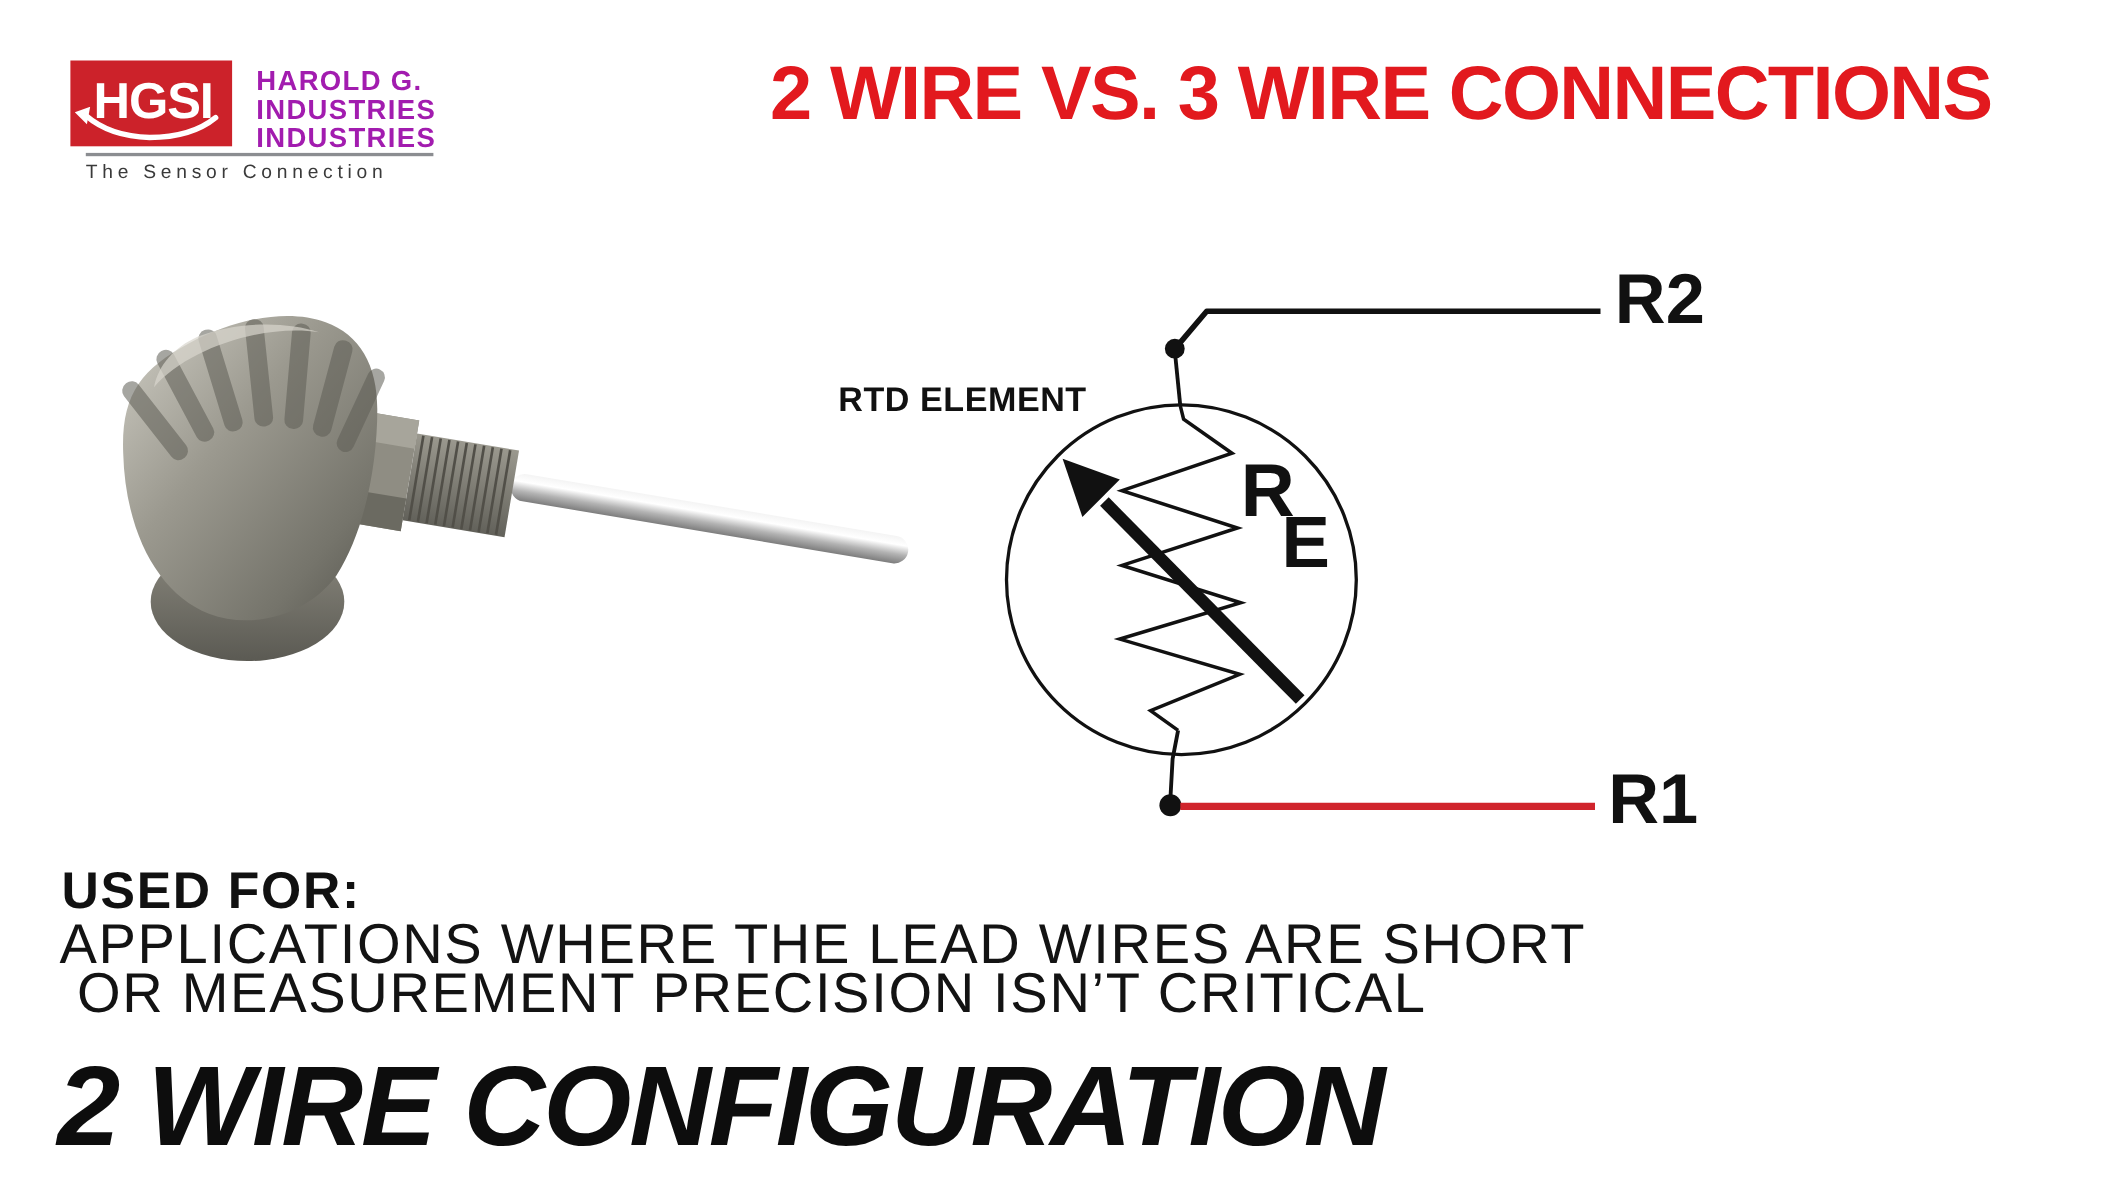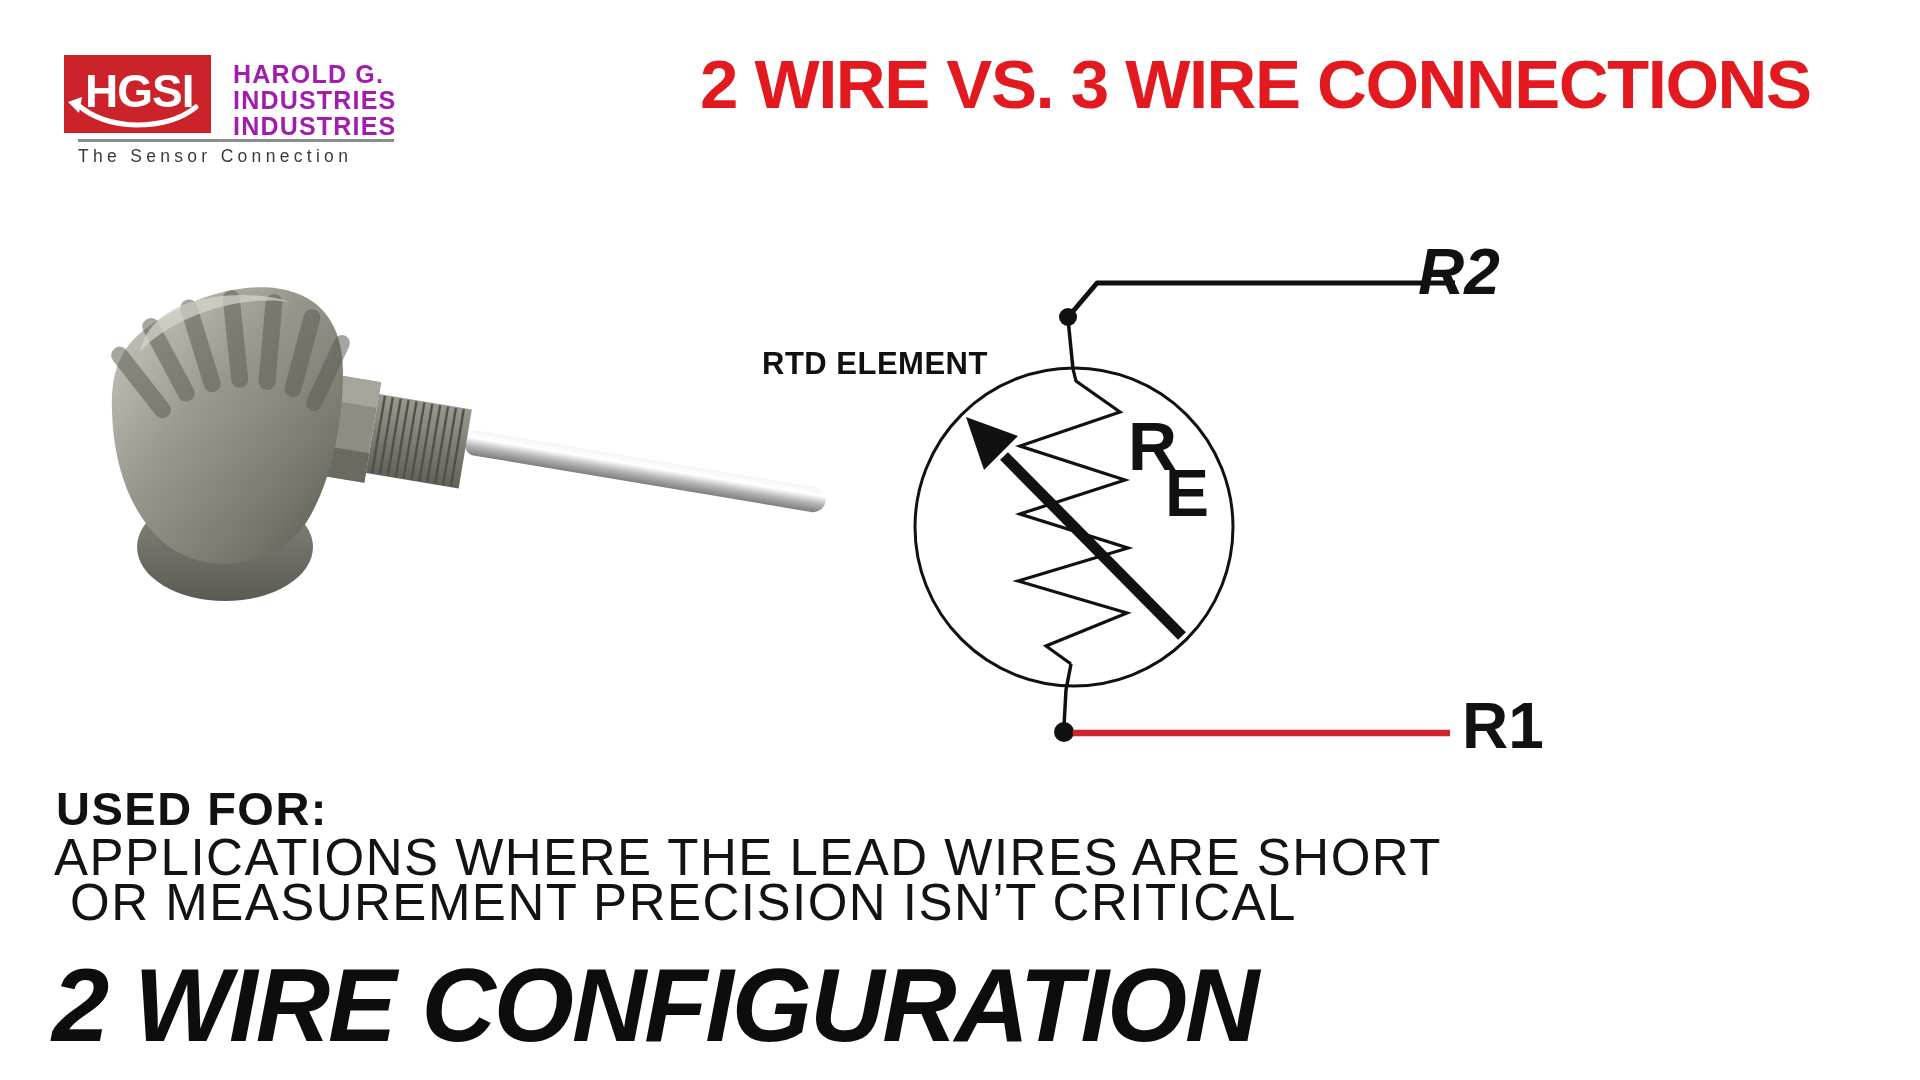--- a/index.html
+++ b/index.html
@@ -37,21 +37,21 @@
   
   .main-title{
     left:700px;top:50px;width:1212px;text-align:left;
     font-size:69px;font-weight:bold;letter-spacing:-1.5px;
     color:var(--title-red,#e2191e);white-space:nowrap;line-height:1;
   }
 
   
   .rtd-label{left:762px;top:346px;font-size:31px;font-weight:bold;letter-spacing:.5px;white-space:nowrap;}
   .terminal{font-size:64px;font-weight:bold;line-height:1;white-space:nowrap;}
-  .terminal.r2{left:1418px;top:240px;font-style:italic;}
+  .terminal.r2{left:1468px;top:240px;}
   .terminal.r1{left:1462px;top:694px;}
   .re-label{left:1128px;top:412px;font-weight:bold;line-height:1;white-space:nowrap;text-align:center;}
   .re-label .main{font-size:68px;}
   .re-label .sub{display:inline-block;font-size:66px;transform:translate(-12px,46px);}
 
   
   .circuit{left:900px;top:230px;width:720px;height:570px;}
   .wire-black{stroke:var(--ink,#111);stroke-width:5;fill:none;stroke-linejoin:round;}
   .wire-thin{stroke:var(--ink,#111);stroke-width:3.5;fill:none;}
   .wire-red{stroke:var(--wire-red,#d0242c);stroke-width:6.5;fill:none;}

